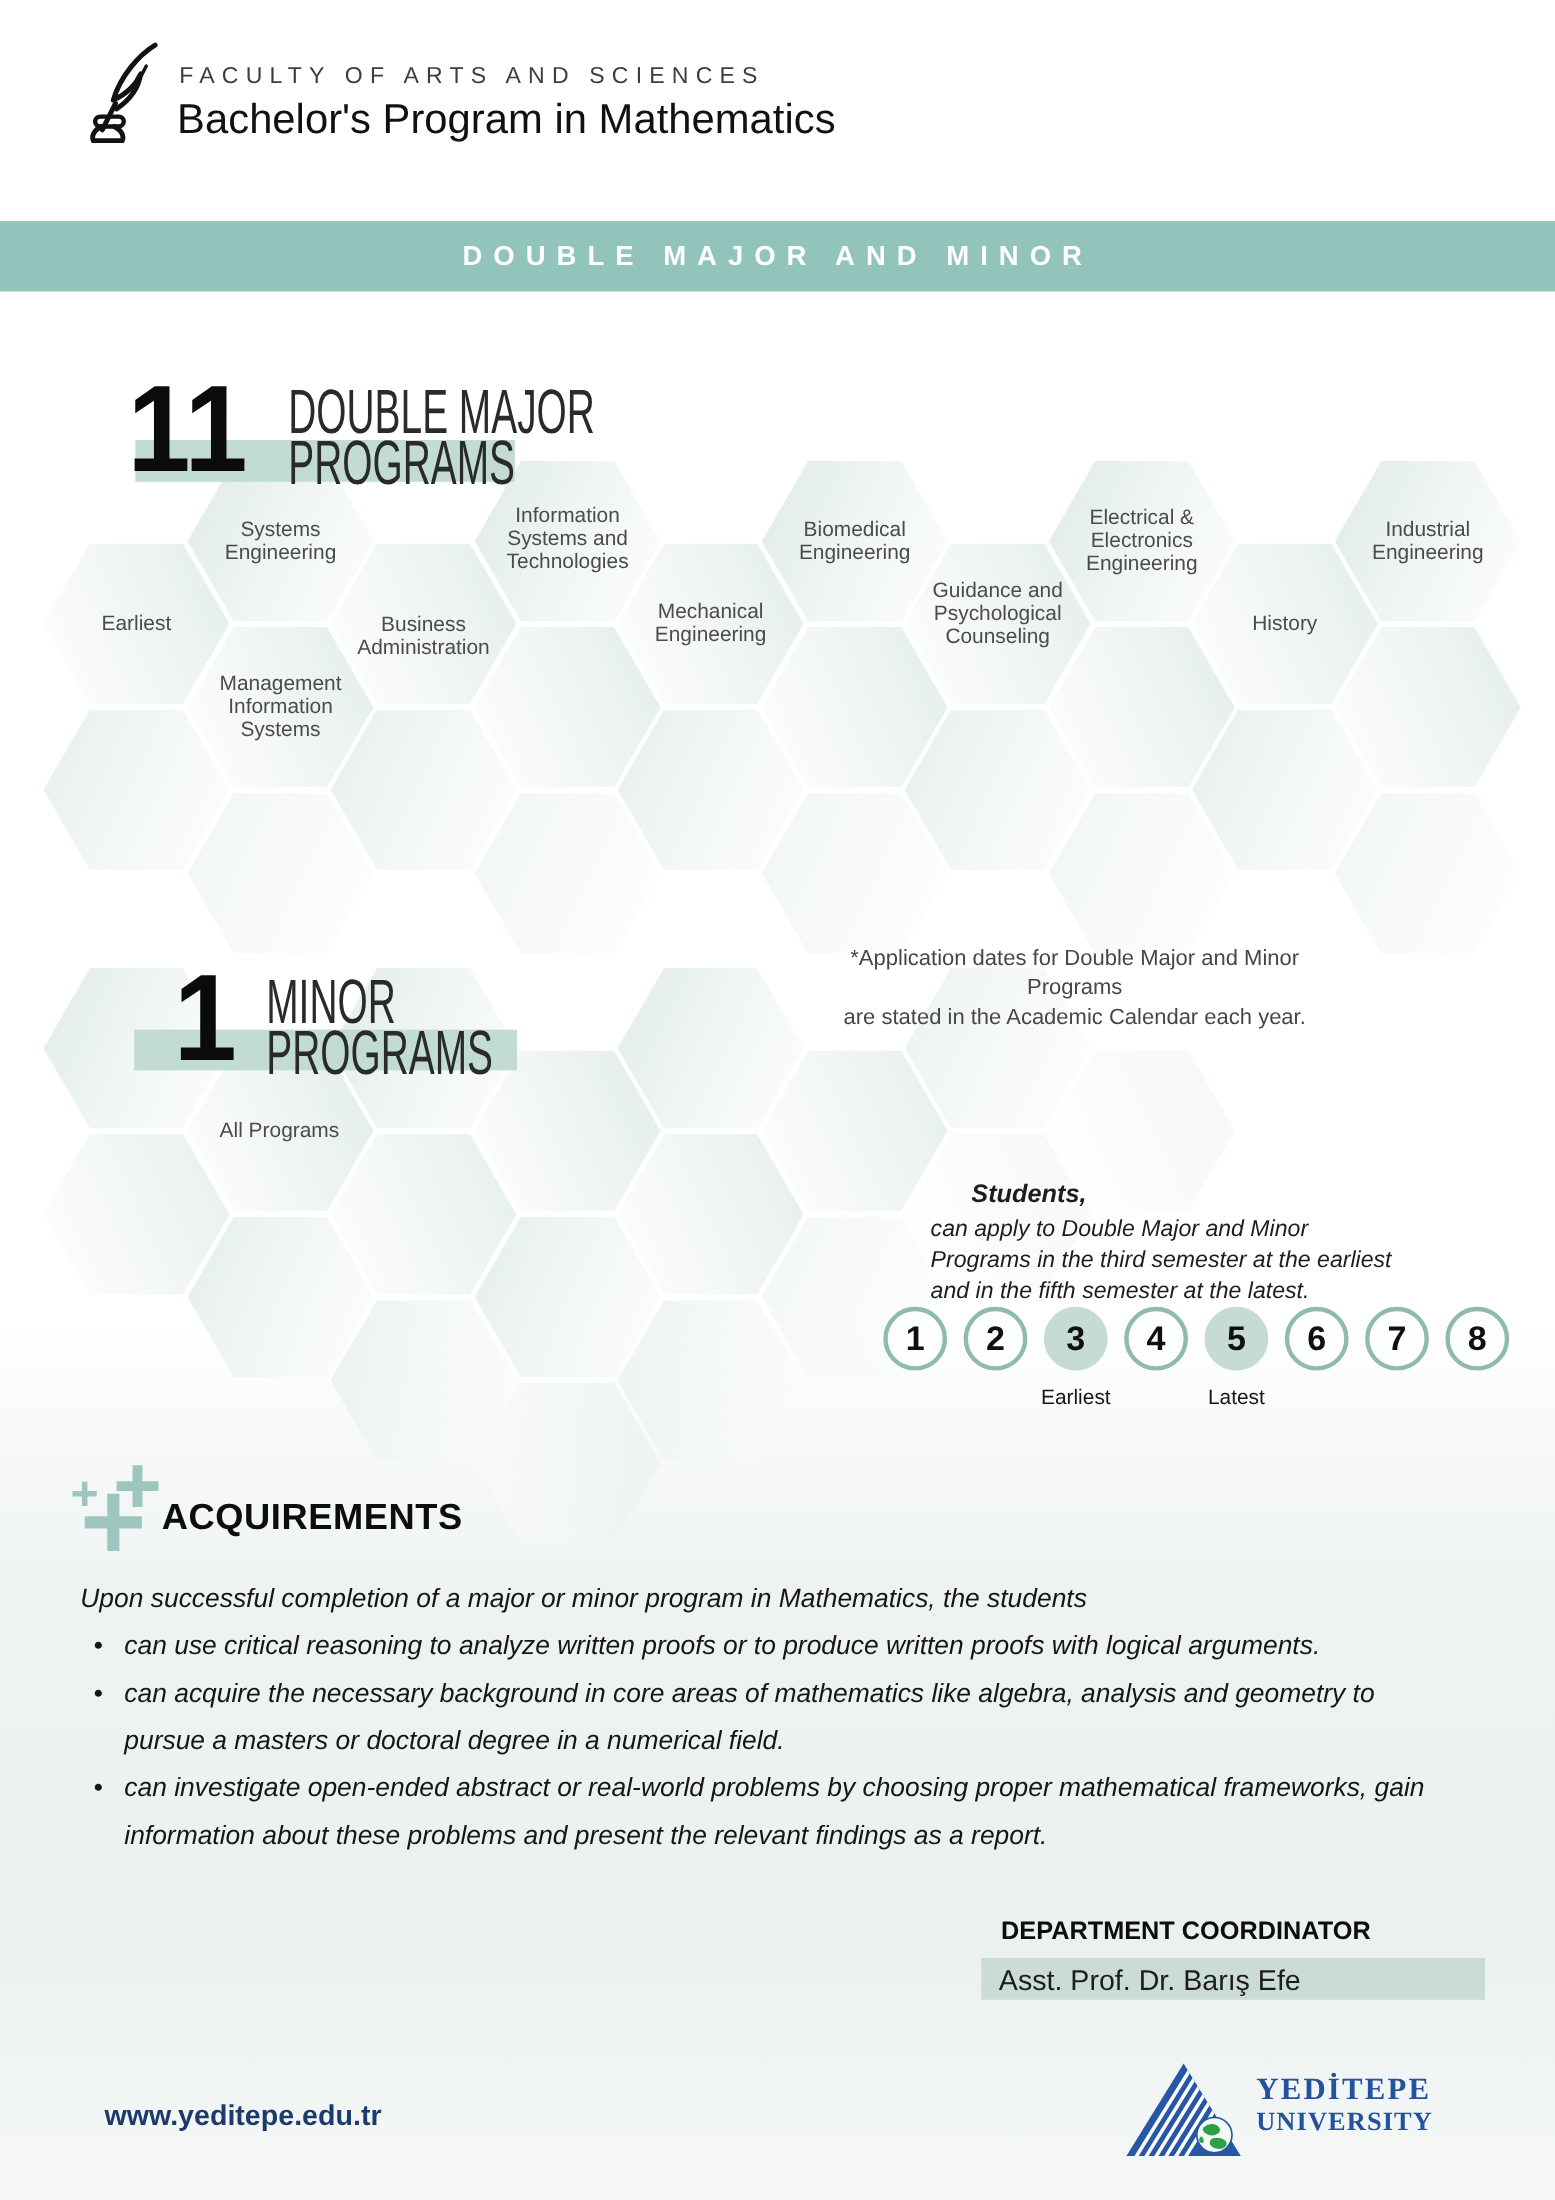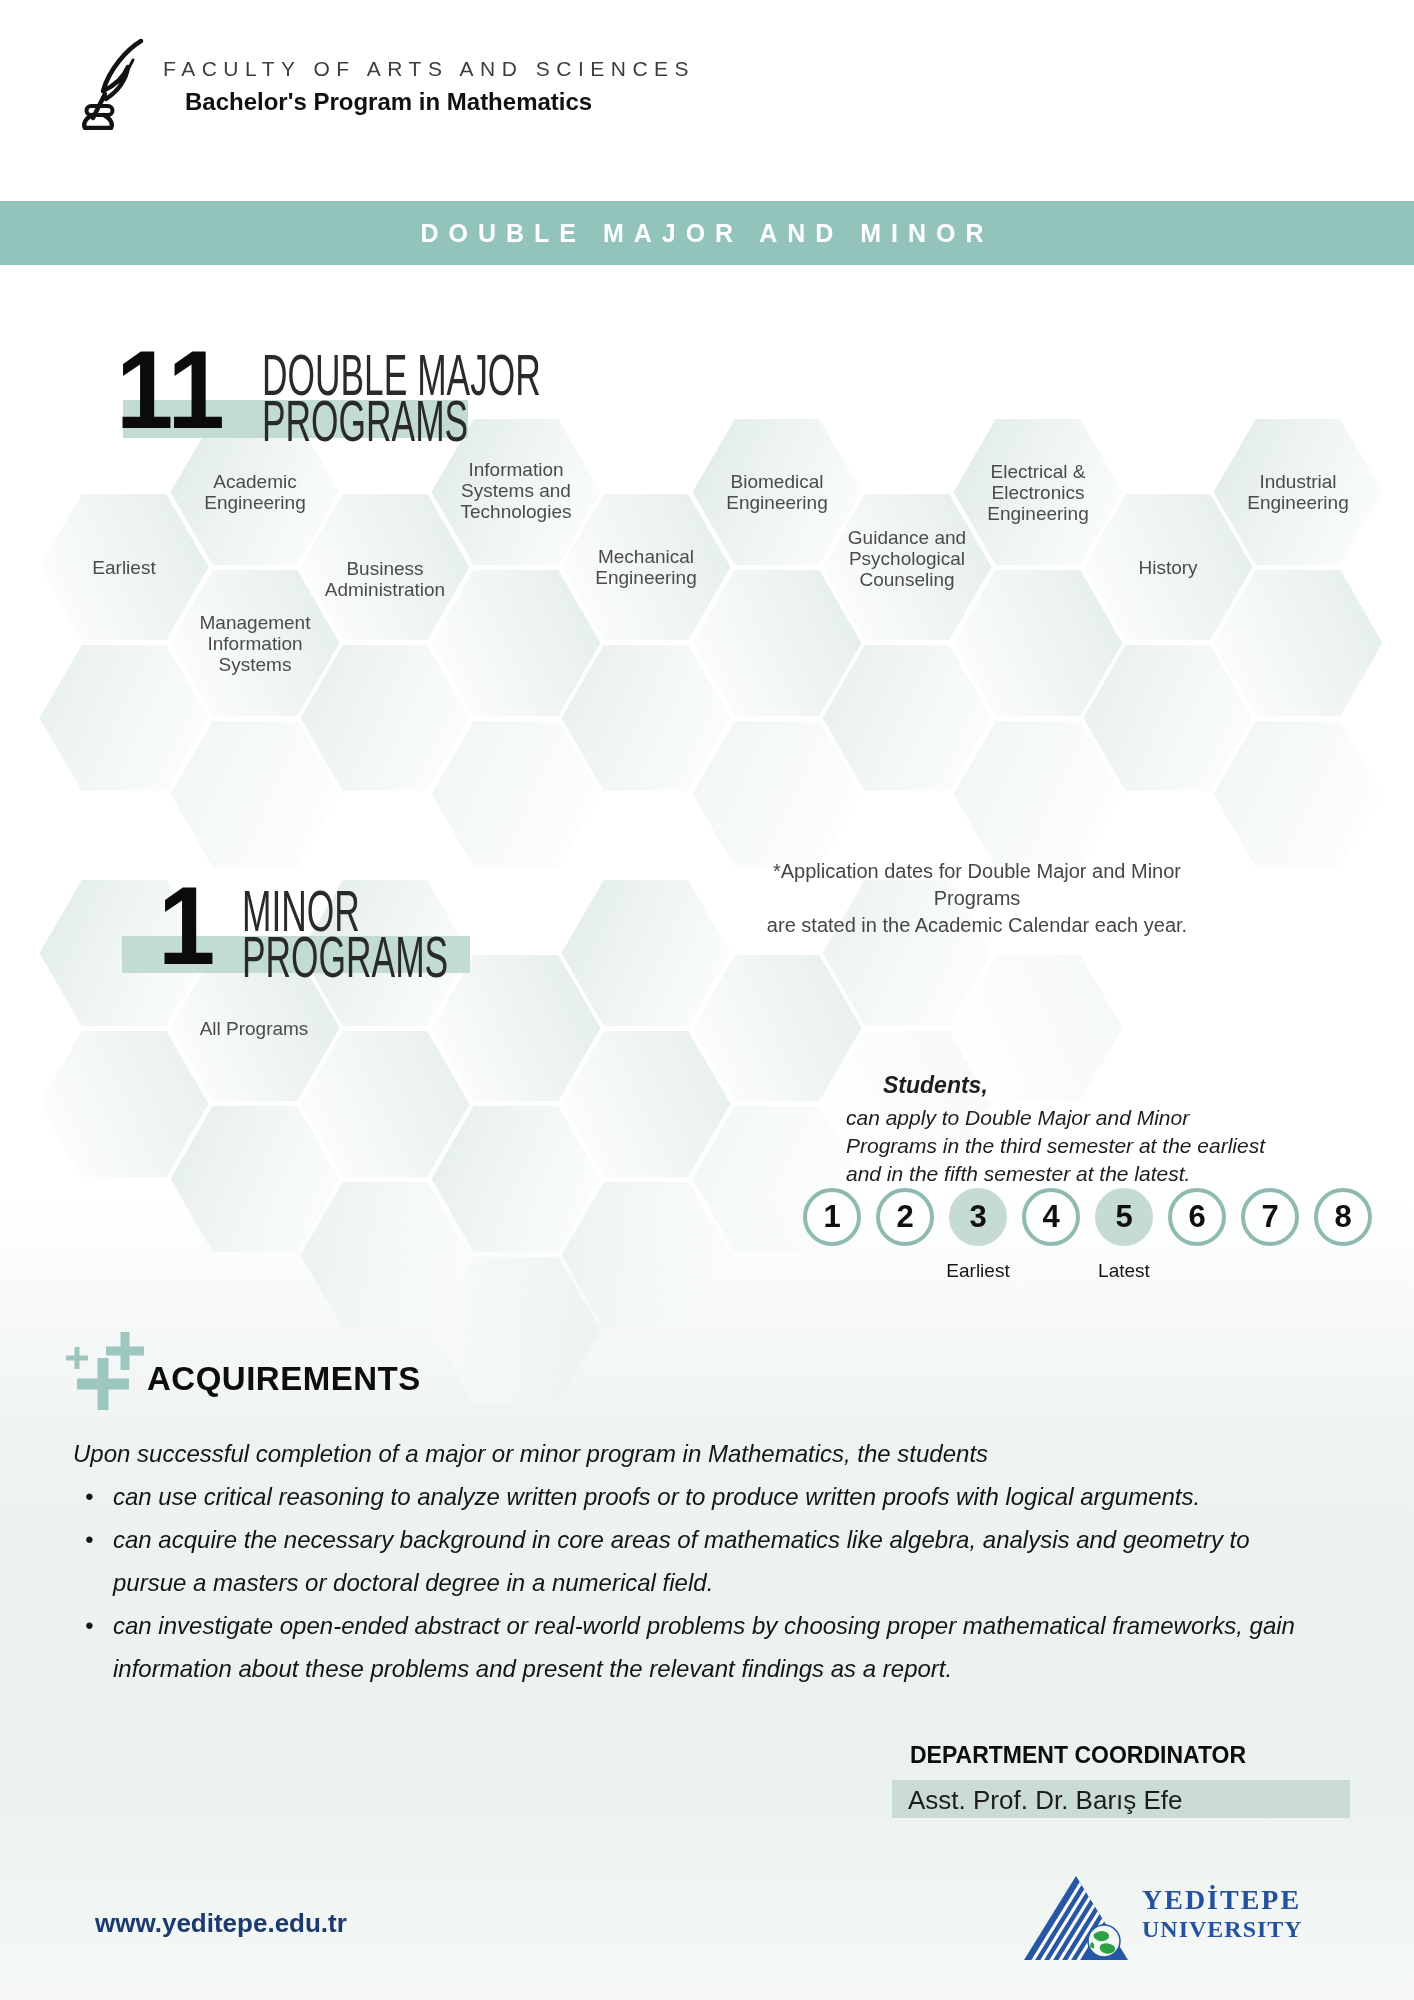--- a/index.html
+++ b/index.html
@@ -5,21 +5,21 @@
   html,body{margin:0;padding:0;background:#ffffff;}
   .page{
     position:relative;width:1414px;height:2000px;overflow:hidden;
     font-family:"Liberation Sans",sans-serif;
     background:linear-gradient(180deg,#ffffff 0%,#ffffff 60%,#eef3f2 72%,#ebf1f0 88%,#f5f8f7 100%);
   }
   .abs{position:absolute;}
 
   
   .faculty-line{left:163px;top:57px;font-size:21px;letter-spacing:6.5px;color:#3d3d3d;}
-  .program-line{left:161px;top:88px;font-size:24px;font-weight:bold;color:#111;margin-left:24px;}
+  .program-line{left:161px;top:88px;font-size:38px;font-weight:normal;color:#111;}
 
   
   .banner{left:0;top:201px;width:1414px;height:64px;background:#92c4bc;
     display:flex;align-items:center;justify-content:center;}
   .banner span{color:#ffffff;font-weight:bold;font-size:25px;letter-spacing:10px;}
 
   
   .big-count{font-weight:bold;color:#0b0b0b;font-size:112px;line-height:92px;
     transform:scaleX(0.92);transform-origin:left top;z-index:5;}
   .head-bar{background:#c2dcd5;z-index:1;}
@@ -138,21 +138,21 @@
 
   <div class="abs head-bar" style="left:123px;top:400px;width:345px;height:38px;"></div>
   <div class="abs big-count" style="left:116px;top:344px;">11</div>
   <div class="abs head-title" style="left:262px;top:352px;">
     <div>DOUBLE MAJOR</div>
     <div>PROGRAMS</div>
   </div>
 
   <div id="dm-labels">
       <div class="hex-label" style="left: 124px; top: 567px; width: 110px;">Earliest</div>
-      <div class="hex-label" style="left: 255px; top: 492px; width: 132px;">Academic Engineering</div>
+      <div class="hex-label" style="left: 255px; top: 492px; width: 132px;">Systems Engineering</div>
       <div class="hex-label" style="left: 255px; top: 643px; width: 132px;">Management Information Systems</div>
       <div class="hex-label" style="left: 385px; top: 567px; width: 148px; margin-top: 12px;">Business Administration</div>
       <div class="hex-label" style="left: 516px; top: 490px; width: 128px;">Information Systems and Technologies</div>
       <div class="hex-label" style="left: 646px; top: 567px; width: 132px;">Mechanical Engineering</div>
       <div class="hex-label" style="left: 777px; top: 492px; width: 132px;">Biomedical Engineering</div>
       <div class="hex-label" style="left: 907px; top: 558px; width: 132px;">Guidance and Psychological Counseling</div>
       <div class="hex-label" style="left: 1038px; top: 492px; width: 117px;">Electrical &amp; Electronics Engineering</div>
       <div class="hex-label" style="left: 1168px; top: 567px; width: 110px;">History</div>
       <div class="hex-label" style="left: 1298px; top: 492px; width: 132px;">Industrial Engineering</div>
     </div>

